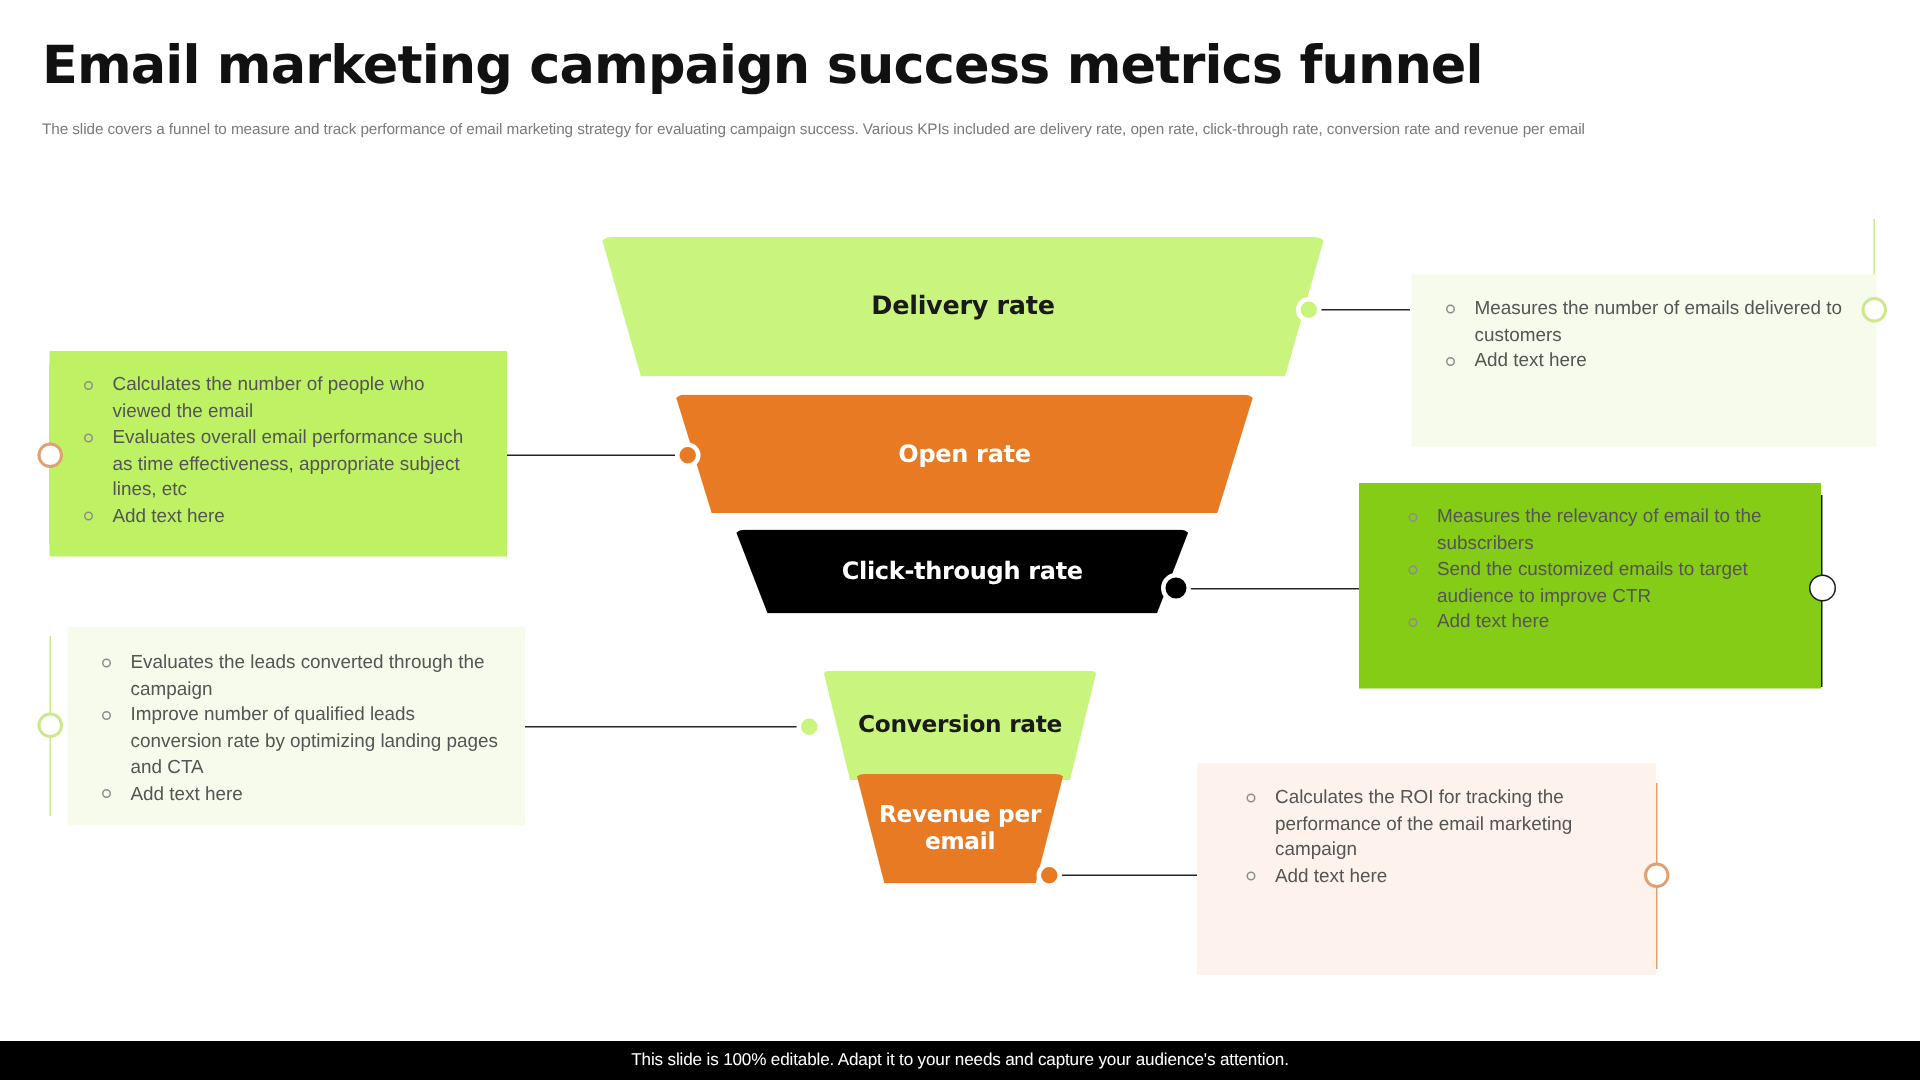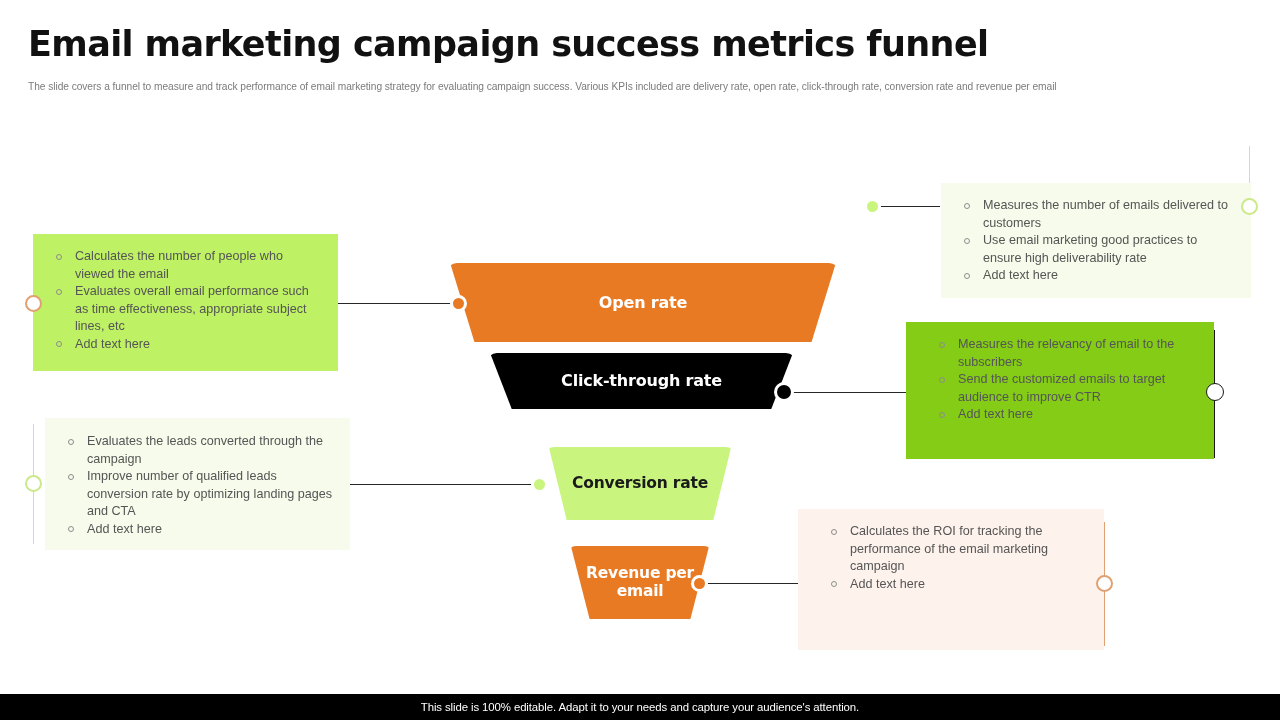--- a/index.html
+++ b/index.html
@@ -177,20 +177,26 @@
   <div class="conn-line" style="left:338px; top:484px; width:200px;"></div>
   <div class="rail" style="left:33px; top:424px; height:120px; border-left:1.3px solid #cbe98a;"></div>
   <div class="rail-dot" style="left:25px; top:475px; width:17px; height:17px; border:2px solid #cbe98a;"></div>
   <div class="conn-dot" style="left:531px; top:476px; width:17px; height:17px; border:3.2px solid #ffffff; background:#c9f57f;"></div>
 
   <div class="conn-line" style="left:706px; top:583px; width:100px;"></div>
   <div class="rail" style="left:1104px; top:522px; height:124px; border-left:1.3px solid #e0a172;"></div>
   <div class="rail-dot" style="left:1096px; top:575px; width:17px; height:17px; border:2px solid #e0a172;"></div>
   <div class="conn-dot" style="left:691px; top:575px; width:17px; height:17px; border:3.2px solid #ffffff; background:#e87a24;"></div>
 
+  <div class="funnel-seg" style="left:398px; top:158px; width:488px; height:93px;
+              background:#c9f57f; color:#1a1a1a; font-size:17px;
+              clip-path: polygon(0.6% 0%, 99.4% 0%, 94% 100%, 6% 100%);
+              border-radius:10px;">
+    <span class="funnel-label">Delivery rate</span>
+  </div>
 
   <div class="funnel-seg" style="left:447px; top:263px; width:392px; height:79px;
               background:#e87a24; color:#ffffff; font-size:16px;
               clip-path: polygon(0.8% 0%, 99.2% 0%, 93% 100%, 7% 100%);
               border-radius:10px;">
     <span class="funnel-label">Open rate</span>
   </div>
 
   <div class="funnel-seg" style="left:487px; top:353px; width:309px; height:56px;
               background:#000000; color:#ffffff; font-size:16px;
@@ -199,39 +205,35 @@
     <span class="funnel-label">Click-through rate</span>
   </div>
 
   <div class="funnel-seg" style="left:546px; top:447px; width:188px; height:73px;
               background:#c9f57f; color:#1a1a1a; font-size:15.5px;
               clip-path: polygon(1.5% 0%, 98.5% 0%, 89% 100%, 11% 100%);
               border-radius:8px;">
     <span class="funnel-label">Conversion rate</span>
   </div>
 
-  <div class="funnel-seg" style="left:568px; top:546px; width:144px; height:73px;
+  <div class="funnel-seg" style="left:568px; top:516px; width:144px; height:73px;
               background:#e87a24; color:#ffffff; font-size:15.5px;
               clip-path: polygon(2% 0%, 98% 0%, 85% 100%, 15% 100%);
               border-radius:8px;">
     <span class="funnel-label">Revenue per email</span>
   </div>
 
   <div class="card" style="left:941px; top:143px; width:310px; height:115px; background:#f7fbeb;margin-top:40px;">
     <ul>
       <li>
         <span class="bullet"></span>
         <span>Measures the number of emails delivered to customers</span>
       </li>
       <li>
         <span class="bullet"></span>
-        <span>Use email marketing good practices to ensure high deliverability rate</span>
-      </li>
-      <li>
-        <span class="bullet"></span>
         <span>Add text here</span>
       </li>
     </ul>
   </div>
 
   <div class="card" style="left:33px; top:234px; width:305px; height:137px; background:#bef264;">
     <ul>
       <li>
         <span class="bullet"></span>
         <span>Calculates the number of people who viewed the email</span>

